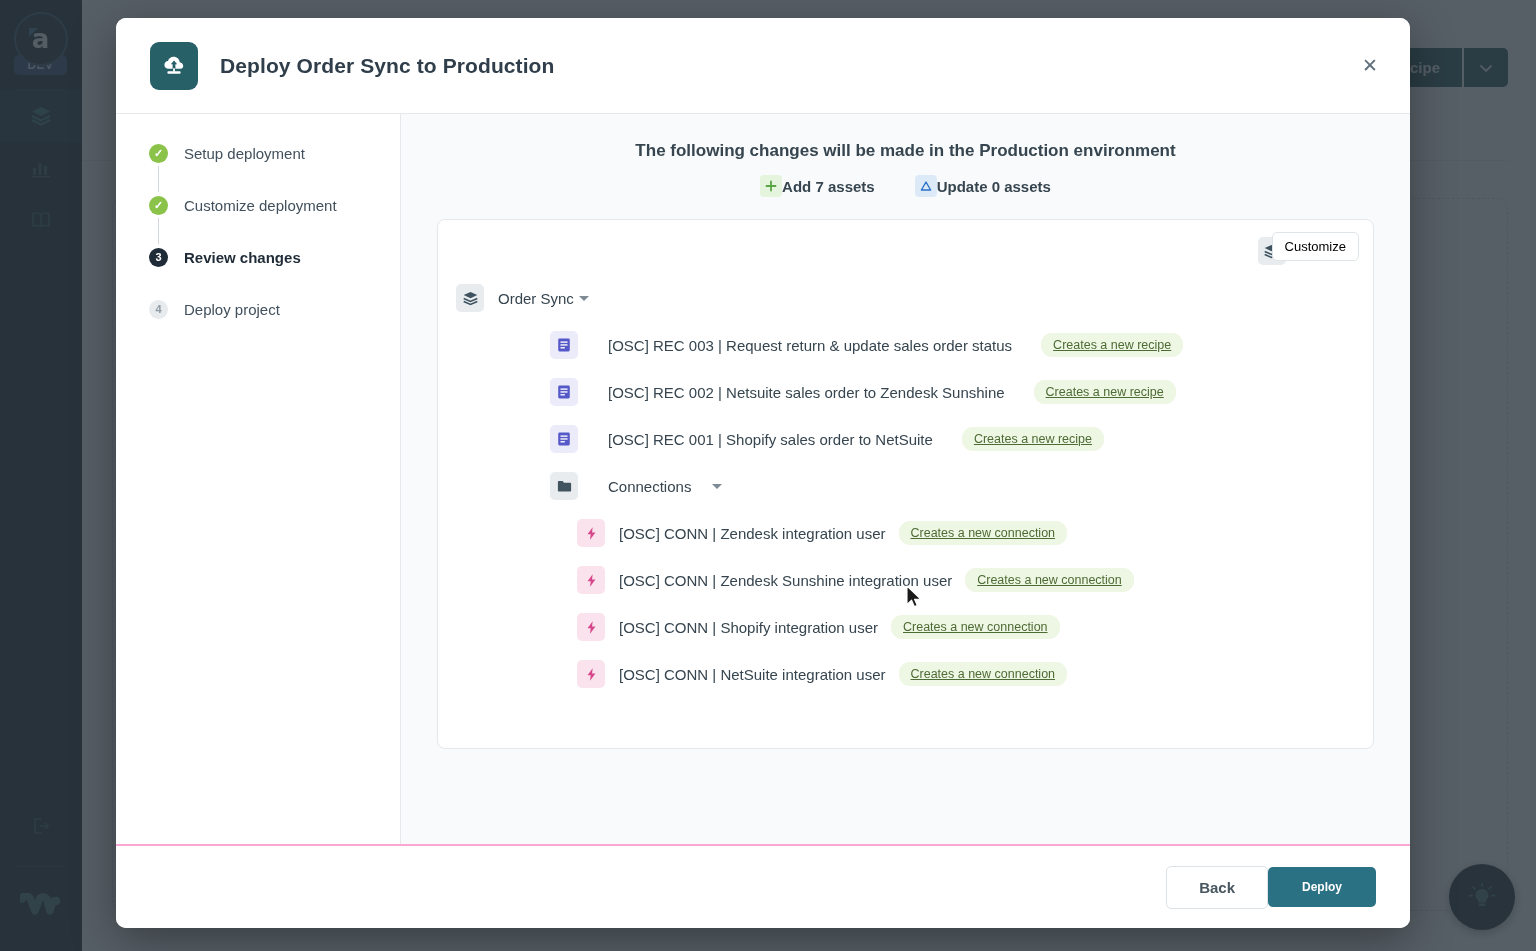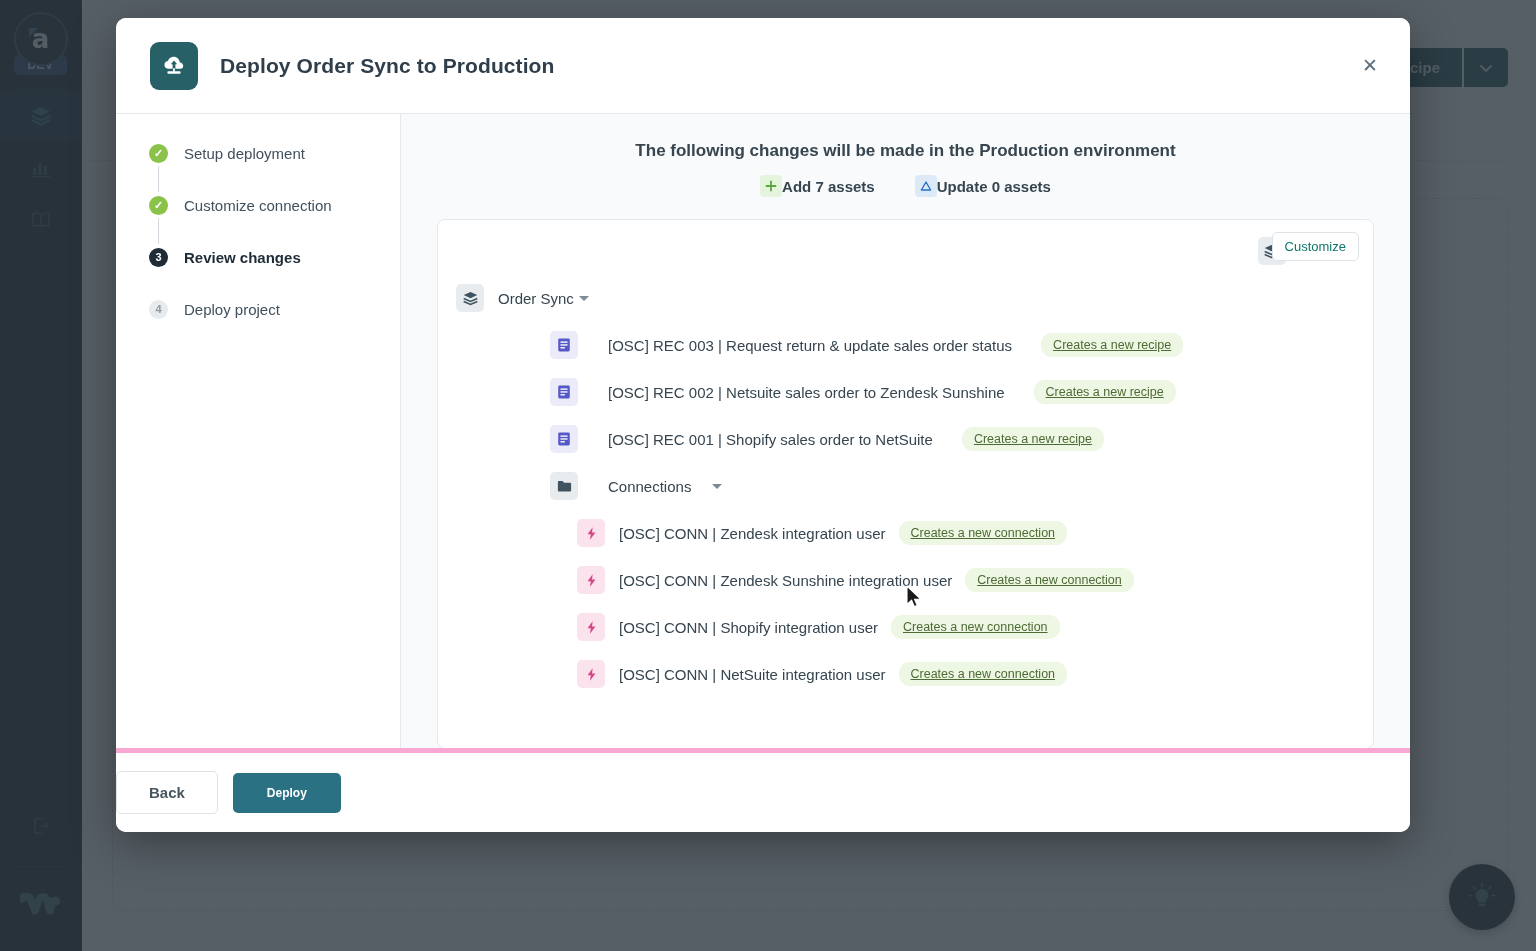--- a/index.html
+++ b/index.html
@@ -83,21 +83,21 @@
 
   
   #scrim {
     position: absolute; inset: 0;
     background: rgba(46,56,65,0.80);
   }
 
   
   #modal {
     position: absolute; left: 116px; top: 18px;
-    width: 1294px; height: 814px;
+    width: 1294px; height: 910px;
     background: #ffffff;
     border-radius: 10px;
     box-shadow: 0 12px 44px rgba(0,0,0,.35);
     display: flex; flex-direction: column;
     overflow: hidden;
   }
   .modal-head {
     height: 95px; flex: 0 0 95px;
     display: flex; align-items: center;
     padding: 0 28px 0 34px;
@@ -186,21 +186,21 @@
     background: #fff;
     border: 1px solid #e3e8ec;
     border-radius: 8px;
     height: 530px;
     padding: 14px 18px 0 18px;
     position: relative;
   }
   .customize-btn {
     position: absolute; right: 14px; top: 12px;
     background: #fff; border: 1px solid #dfe4e8; border-radius: 5px;
-    font-size: 13px; color: #0f766e; padding: 6px 12px;
+    font-size: 13px; color: #000000; padding: 6px 12px;
     cursor: pointer; font-family: inherit;
   }
 
   .node { display: flex; align-items: center; height: 34px; margin-bottom: 13px; }
   .node-icon {
     width: 28px; height: 28px; border-radius: 5px;
     display:flex;align-items:center;justify-content:center;
     flex: 0 0 28px;
   }
   .node-icon.proj { background: #e8ecef; }
@@ -223,24 +223,24 @@
     white-space: nowrap;
     text-decoration: underline;
   }
   .ind-0 { margin-left: 40px; justify-content: flex-end; }
   .ind-1 { }
   .ind-2 { margin-left: 94px; gap: 16px; }
   .ind-3 { margin-left: 121px; }
 
   .modal-foot {
     height: 84px; flex: 0 0 84px;
-    border-top: 5px solid #f9a8d4;
+    border-top: 2px solid #f9a8d4;
     background: #fff;
-    display: flex; align-items: center; justify-content: flex-start;
-    padding-right: 34px; gap: 15px;
+    display: flex; align-items: center; justify-content: flex-end;
+    padding-right: 34px; 
   }
   .btn-back {
     background: #fff; border: 1px solid #dde2e6; border-radius: 5px;
     color: #48565f; font-size: 15px; font-weight: 700;
     padding: 12px 32px; cursor: pointer; font-family: inherit;
   }
   .btn-deploy {
     background: #2b7184; border: none; border-radius: 5px;
     color: #fff; font-size: 12px; font-weight: 700;
     padding: 13px 34px; cursor: pointer; font-family: inherit;
@@ -355,21 +355,21 @@
     <div class="steps-col">
 
       <div class="step">
         <span class="step-badge done">✓</span>
         <span class="step-label">Setup deployment</span>
         <span class="step-line"></span>
       </div>
 
       <div class="step">
         <span class="step-badge done">✓</span>
-        <span class="step-label">Customize connection</span>
+        <span class="step-label">Customize deployment</span>
         <span class="step-line"></span>
       </div>
 
       <div class="step current">
         <span class="step-badge current">3</span>
         <span class="step-label">Review changes</span>
       </div>
 
       <div class="step">
         <span class="step-badge todo">4</span>

